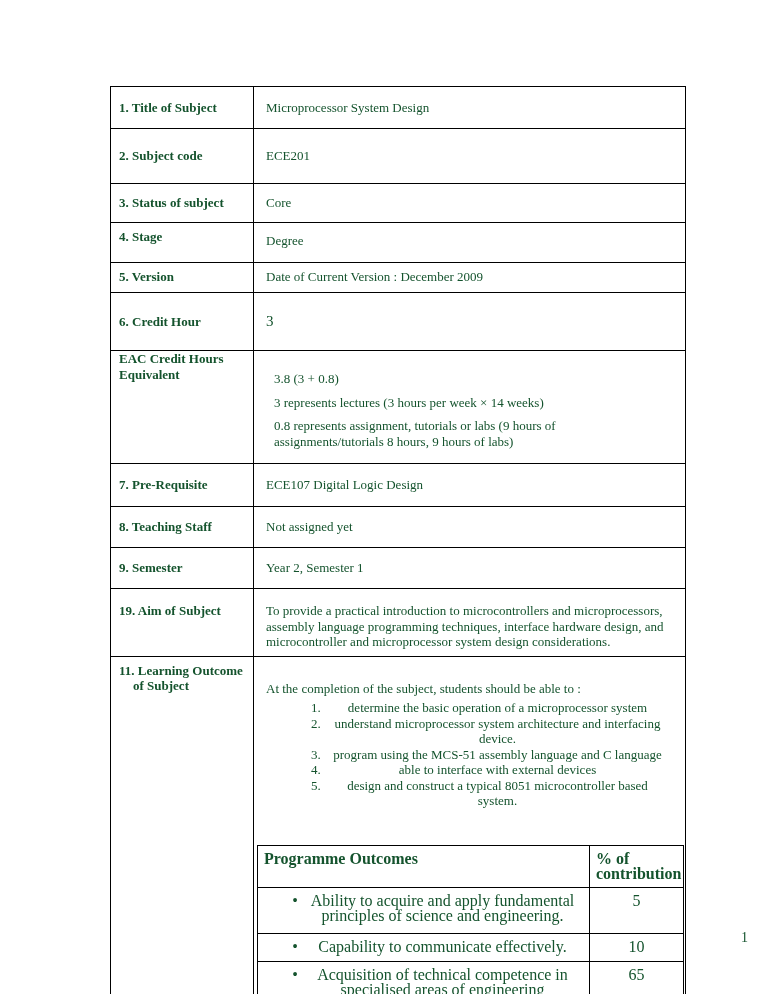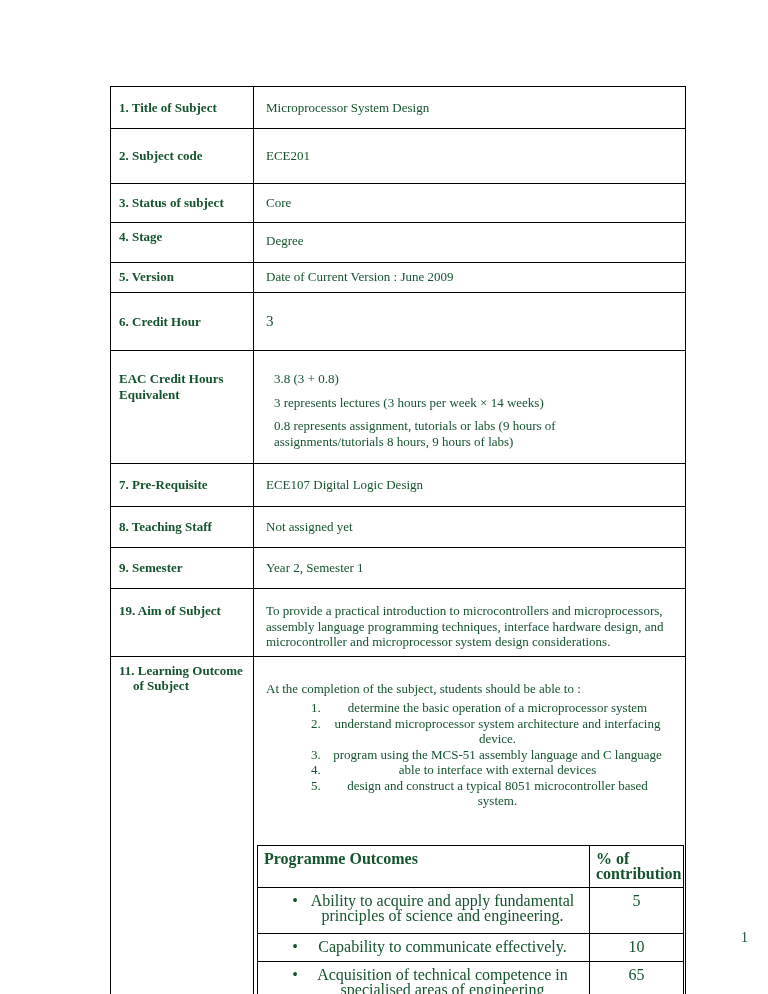--- a/index.html
+++ b/index.html
@@ -112,30 +112,30 @@
       <td class="val">Core</td>
     </tr>
 
     <tr style="height:40px">
       <td class="lbl top">4. Stage</td>
       <td class="val bottomish">Degree</td>
     </tr>
 
     <tr style="height:30px">
       <td class="lbl top" style="padding-top:6px">5.  Version</td>
-      <td class="val top" style="padding-top:6px">Date of Current Version :  June 2009</td>
+      <td class="val top" style="padding-top:6px">Date of Current Version :  December 2009</td>
     </tr>
 
     <tr style="height:58px">
       <td class="lbl">6. Credit Hour</td>
       <td class="val credit-val">3</td>
     </tr>
 
     <tr style="height:80px">
-      <td class="lbl top" style="padding-top:20px">EAC Credit Hours Equivalent</td>
+      <td class="lbl top" style="padding-top:0">EAC Credit Hours Equivalent</td>
       <td class="val top" style="padding-top:12px">
         <p class="eac-line">3.8 (3 + 0.8)</p>
         <p class="eac-line">3 represents lectures (3 hours per week × 14 weeks)</p>
         <p class="eac-line">0.8 represents assignment, tutorials or labs (9 hours of assignments/tutorials 8 hours, 9 hours of labs)</p>
       </td>
     </tr>
 
     <tr style="height:43px">
       <td class="lbl">7. Pre-Requisite</td>
       <td class="val">ECE107 Digital Logic Design</td>

